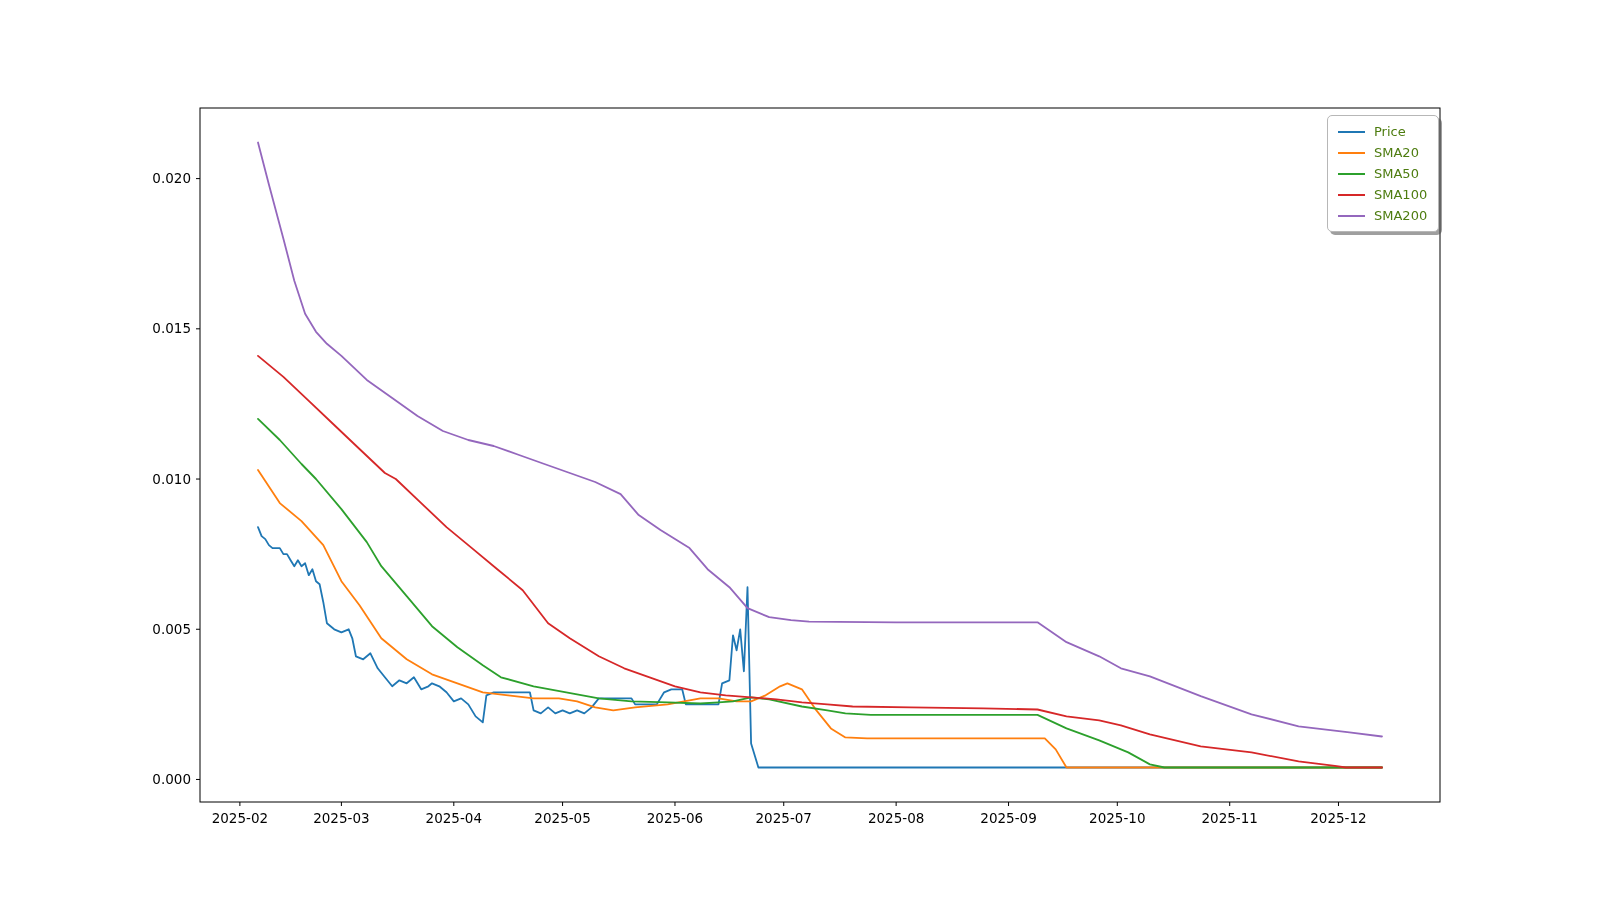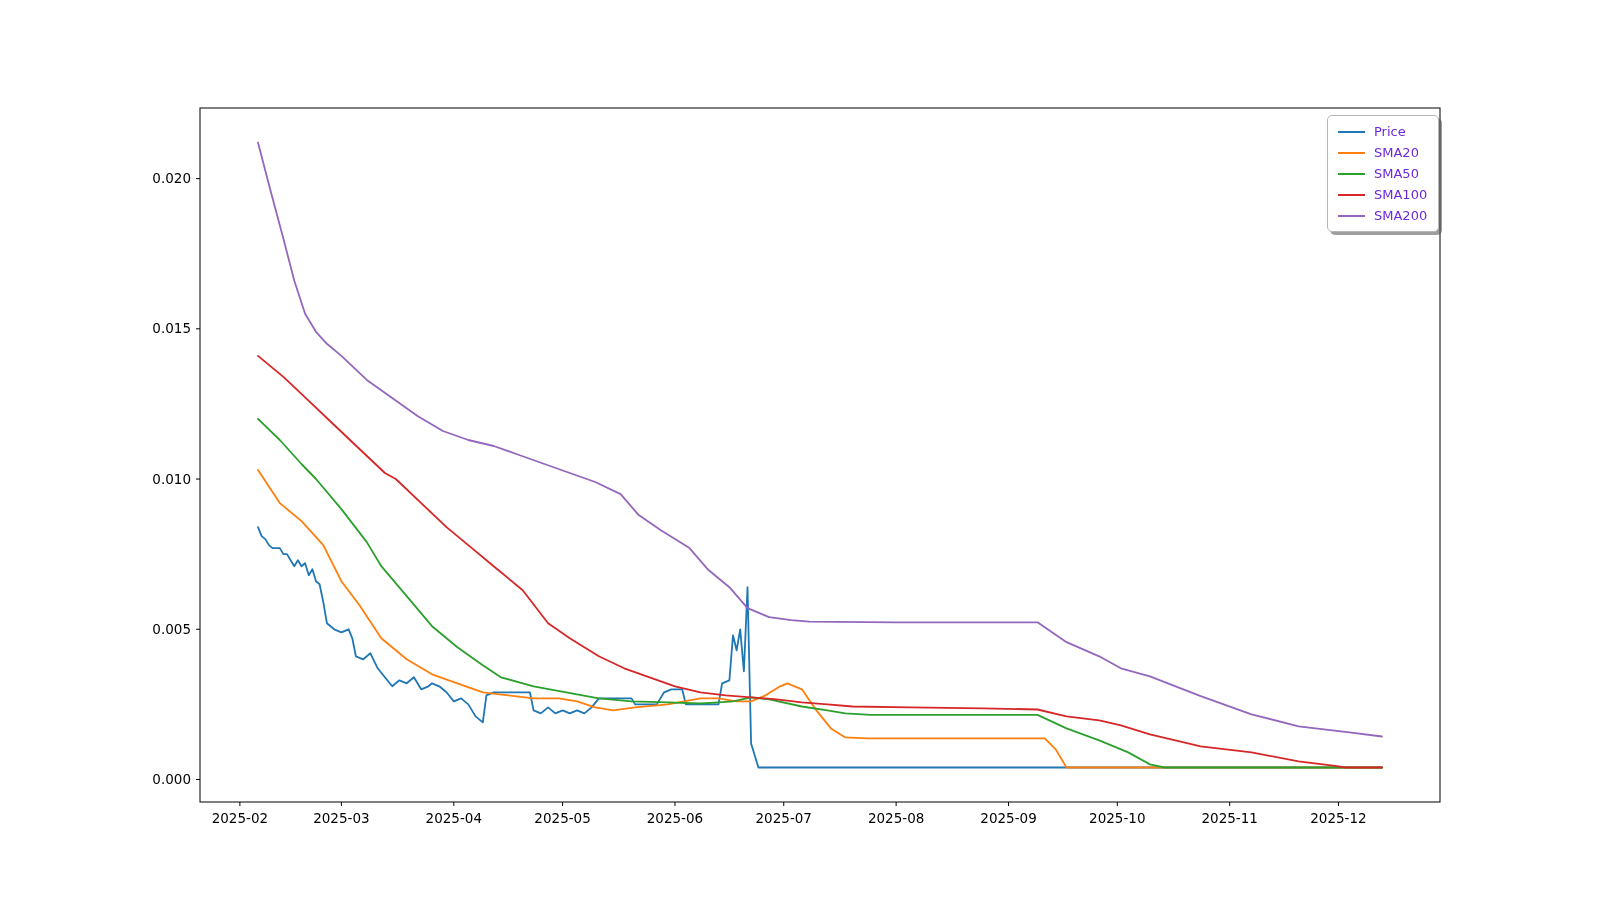--- a/index.html
+++ b/index.html
@@ -33,21 +33,21 @@
   .legend-swatch{
     display:inline-block;
     width:27px;height:0;
     border-top-width:2px;
     border-top-style:solid;
     margin-right:9px;
     flex:0 0 auto;
   }
   .legend-label{
     font-size:13px;
-    color:#6d28d9;
+    color:#4d7c0f;
     white-space:nowrap;
   }
 </style>
 </head>
 <body>
 
 <div class="figure">
   <svg id="chart" width="1600" height="900" viewBox="0 0 1600 900">
       <line x1="196" y1="779.4675324675325" x2="200" y2="779.4675324675325" stroke="#000000" stroke-width="1"></line>
       <text x="191" y="783.9675324675325" text-anchor="end" font-size="13.5px">0.000</text>

